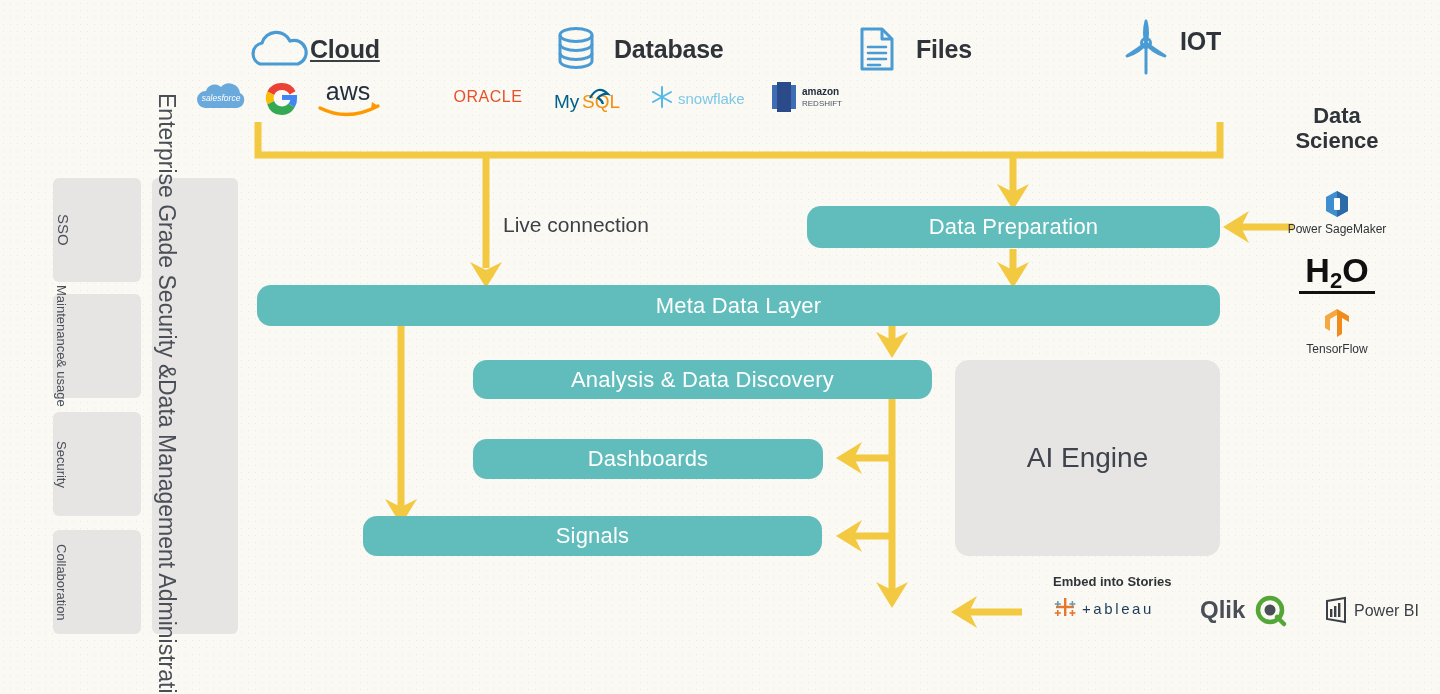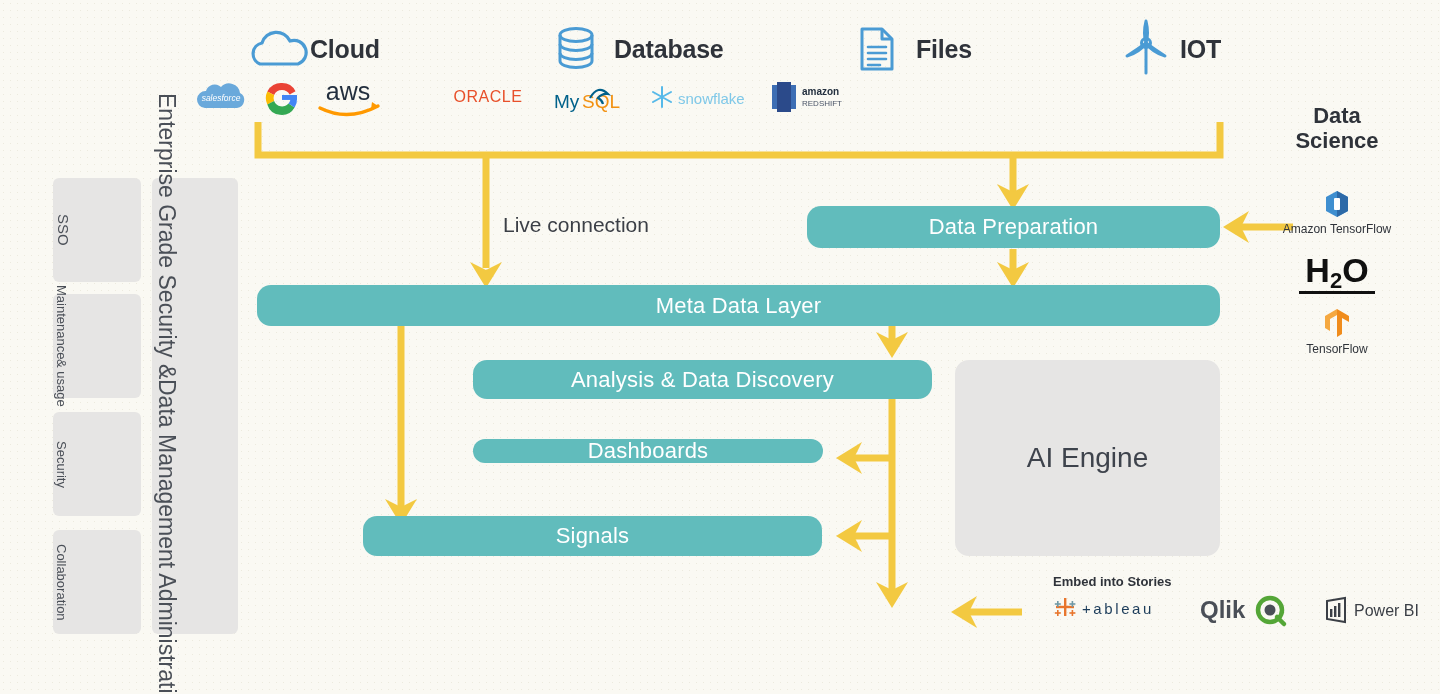--- a/index.html
+++ b/index.html
@@ -96,21 +96,21 @@
       <path d="M836,458 L862,442 L854,458 L862,474 Z"></path>
 
       <path d="M836,536 L862,520 L854,536 L862,552 Z"></path>
 
       <path d="M1223,227 L1249,211 L1241,227 L1249,243 Z"></path>
 
       <path d="M951,612 L977,596 L969,612 L977,628 Z"></path>
     </g>
   </svg>
 
-  <div class="abs src-head" style="left:252px;top:26px;">
+  <div class="abs src-head" style="left:252px;top:26px;text-decoration:underline;">
     <span class="src-icon">
       <svg width="54" height="46" viewBox="0 0 54 46">
         <path d="M8,38 a11,11 0 0 1 2,-21 a15,15 0 0 1 28,-2 a10,10 0 0 1 8,23 Z" fill="none" stroke="#4a9bd4" stroke-width="3.2" stroke-linejoin="round"></path>
       </svg>
     </span>
     <span class="src-title">Cloud</span>
   </div>
   <div class="abs logo-row" style="left:192px;top:76px;gap:14px;">
 
     <span>
@@ -188,21 +188,21 @@
         <path d="M4,3 h20 l10,10 v30 h-30 Z" fill="none" stroke="#4a9bd4" stroke-width="3" stroke-linejoin="round"></path>
         <path d="M24,3 v10 h10" fill="none" stroke="#4a9bd4" stroke-width="3" stroke-linejoin="round"></path>
         <g stroke="#4a9bd4" stroke-width="2.6" stroke-linecap="round">
           <path d="M10,21 h18 M10,27 h18 M10,33 h18 M10,39 h12"></path>
         </g>
       </svg>
     </span>
     <span class="src-title">Files</span>
   </div>
 
-  <div class="abs src-head" style="left:1122px;top:18px;align-items:flex-end;">
+  <div class="abs src-head" style="left:1122px;top:18px;">
     <span class="src-icon">
       <svg width="48" height="58" viewBox="0 0 48 58">
         <g fill="none" stroke="#4a9bd4" stroke-width="3" stroke-linecap="round" stroke-linejoin="round">
           <path d="M24,3 q3,12 0,22 q-3,-10 0,-22 Z"></path>
           <path d="M5,38 q11,-7 19,-13 q-7,10 -19,13 Z"></path>
           <path d="M43,38 q-11,-7 -19,-13 q7,10 19,13 Z"></path>
           <path d="M24,25 v30"></path>
         </g>
         <circle cx="24" cy="25" r="4.5" fill="none" stroke="#4a9bd4" stroke-width="3"></circle>
       </svg>
@@ -216,21 +216,21 @@
   </div>
 
   <div class="abs" style="left:1276px;top:190px;width:122px;text-align:center;">
     <span>
       <svg width="28" height="28" viewBox="0 0 28 28">
         <path d="M14,1 l11,6 v14 l-11,6 l-11,-6 v-14 Z" fill="#3f8fd0"></path>
         <path d="M14,1 l11,6 v14 l-11,6 Z" fill="#2d6aa8"></path>
         <rect x="11" y="8" width="6" height="12" rx="1" fill="#ffffff"></rect>
       </svg>
     </span>
-    <div class="cap">Amazon TensorFlow</div>
+    <div class="cap">Power SageMaker</div>
   </div>
 
   <div class="abs" style="left:1276px;top:246px;width:122px;text-align:center;">
     <svg width="108" height="56" viewBox="0 0 108 56">
       <text x="54" y="36" font-family="Liberation Sans, sans-serif" font-size="34" font-weight="bold" fill="#101010" text-anchor="middle">H<tspan font-size="22" dy="6">2</tspan><tspan dy="-6">O</tspan></text>
       <rect x="16" y="45" width="76" height="3" fill="#101010"></rect>
     </svg>
   </div>
 
   <div class="abs" style="left:1276px;top:308px;width:122px;text-align:center;">
@@ -276,21 +276,21 @@
   </div>
 
   <div class="abs box teal" style="left:257px;top:285px;width:963px;height:41px;">
     <span>Meta Data Layer</span>
   </div>
 
   <div class="abs box teal" style="left:473px;top:360px;width:459px;height:39px;">
     <span>Analysis &amp; Data Discovery</span>
   </div>
 
-  <div class="abs box teal" style="left:473px;top:439px;width:350px;height:24px;">
+  <div class="abs box teal" style="left:473px;top:439px;width:350px;height:40px;">
     <span>Dashboards</span>
   </div>
 
   <div class="abs box teal" style="left:363px;top:516px;width:459px;height:40px;">
     <span>Signals</span>
   </div>
 
 
   <div class="abs box gray" style="left:955px;top:360px;width:265px;height:196px;">
     <span>AI Engine</span>

